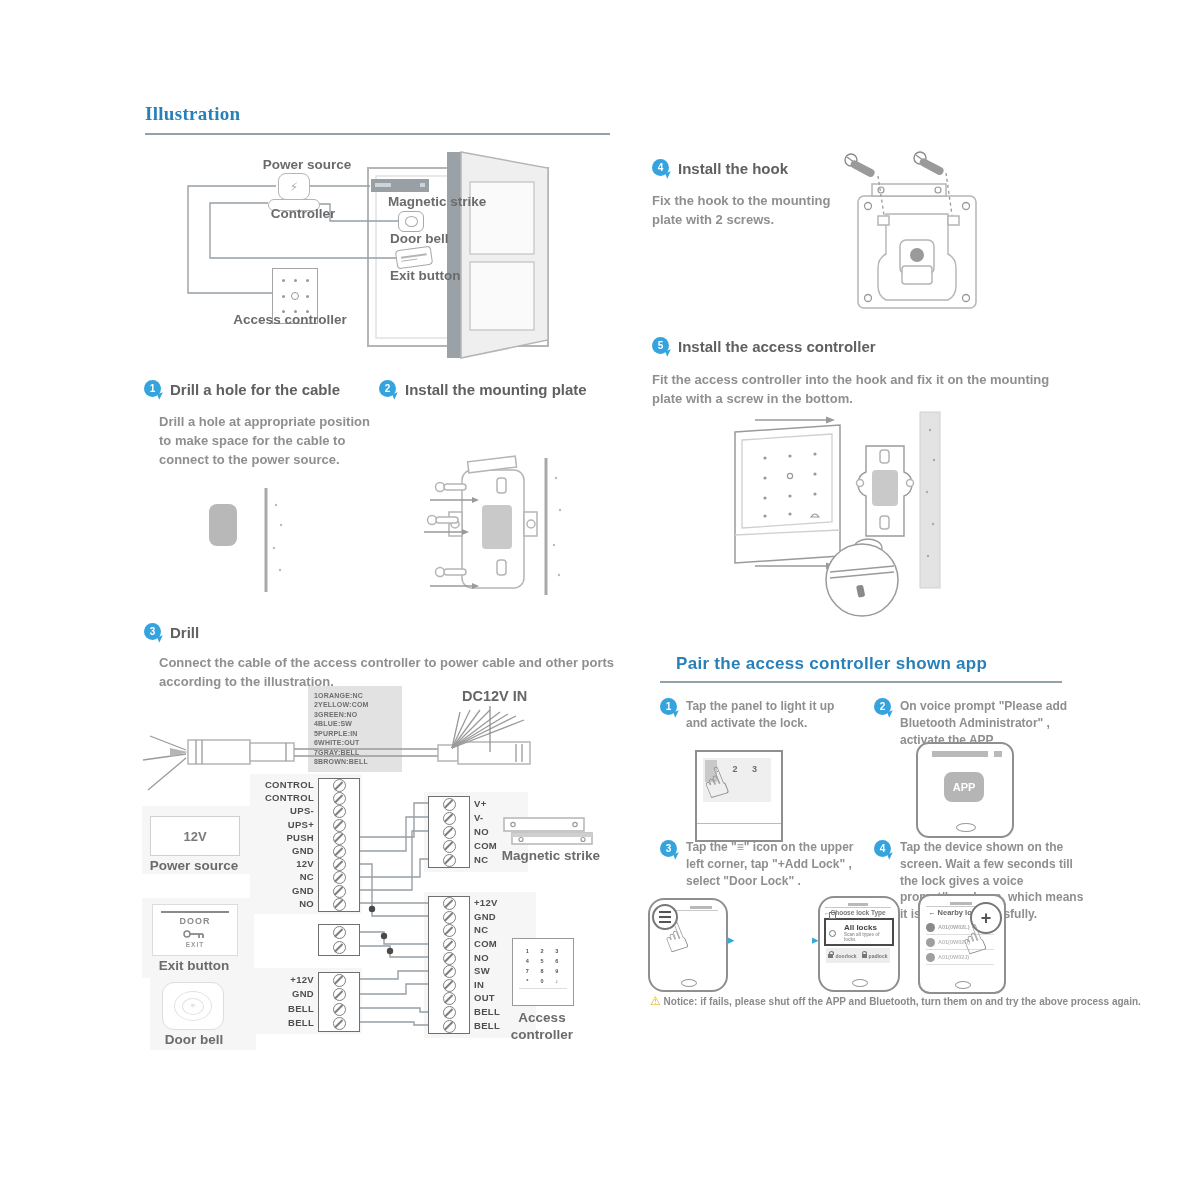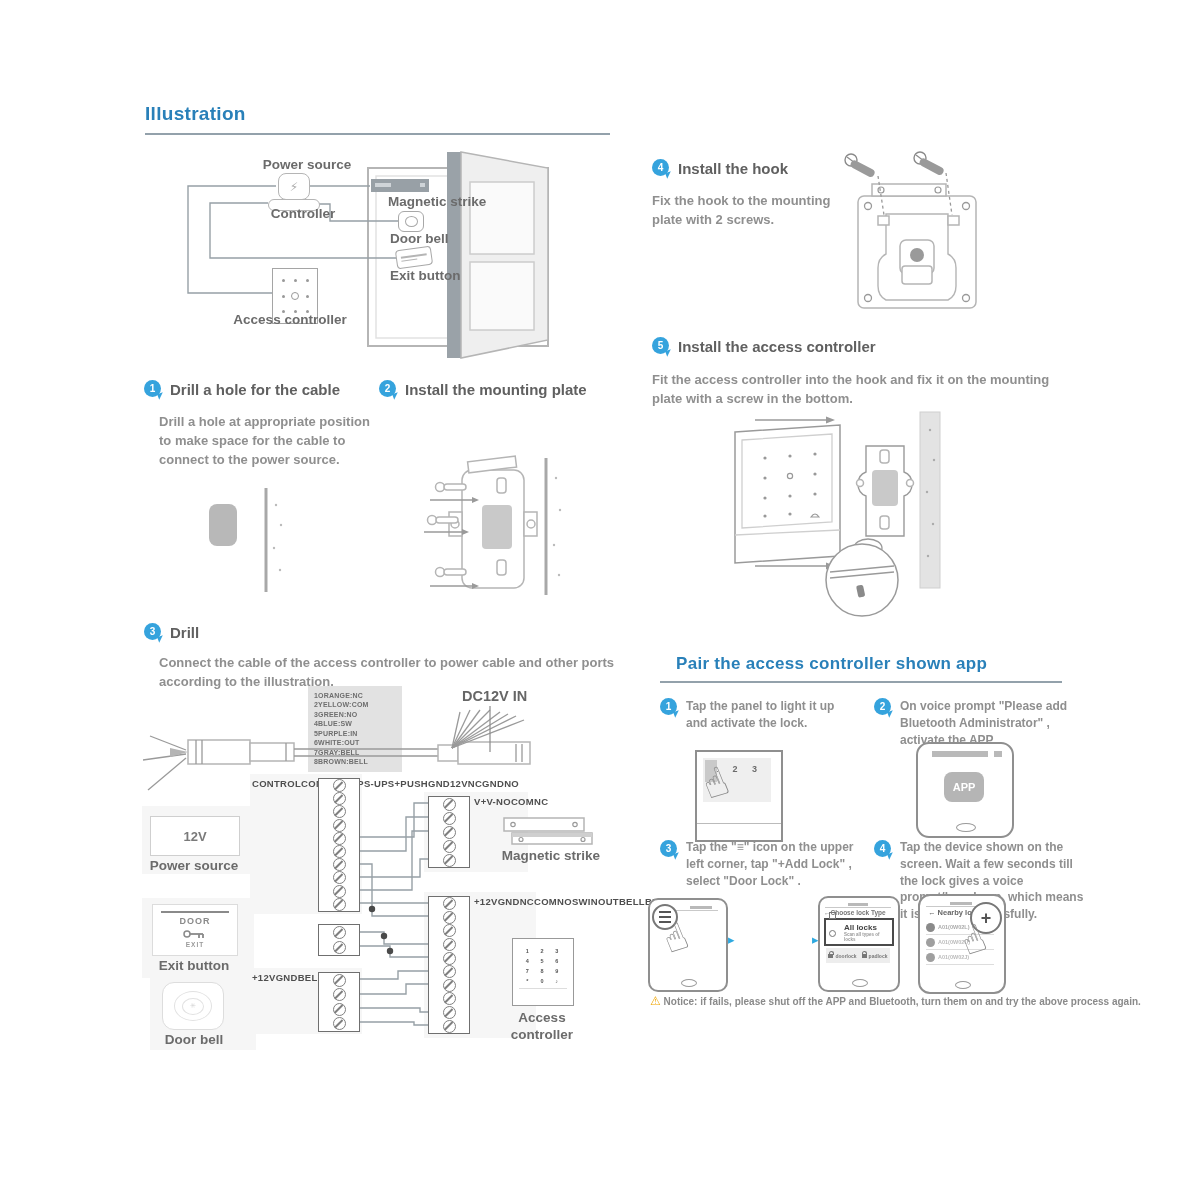--- a/index.html
+++ b/index.html
@@ -17,30 +17,30 @@
   .steptitle{font-size:15px;font-weight:700;color:#606060;position:absolute;}
   .stepbody{font-size:13px;font-weight:600;color:#8f8f8f;line-height:1.45;position:absolute;}
   .appbody{font-size:12px;font-weight:600;color:#8f8f8f;line-height:1.4;position:absolute;}
   .diag-lbl{font-size:13.5px;font-weight:700;color:#6b6b6b;position:absolute;}
   
   .panel{position:absolute;background:#f6f6f6;}
   .tstrip{position:absolute;border:1.5px solid #6f6f6f;background:#fff;display:flex;
           flex-direction:column;justify-content:space-around;align-items:center;}
   .screw{width:11px;height:11px;border:1.5px solid #7f7f7f;border-radius:50%;position:relative;background:#fff;}
   .screw::after{content:'';position:absolute;left:-1px;top:4.5px;width:11px;height:1.5px;background:#7f7f7f;transform:rotate(-45deg);}
-  .tlabels{position:absolute;display:flex;justify-content:space-around;
+  .tlabels{position:absolute;display:flex;flex-direction:column;justify-content:space-around;
            font-size:9.5px;font-weight:700;color:#4e4e4e;letter-spacing:.3px;}
   .t-r{text-align:right;} .t-l{text-align:left;}
   .legendbox{position:absolute;background:#e2e2e2;padding:5px 6px;}
   .legend-line{font-size:7px;font-weight:700;color:#6e6e6e;line-height:1.35;letter-spacing:.2px;}
   .kpgrid{position:absolute;display:grid;grid-template-columns:repeat(3,1fr);grid-auto-rows:10px;
           align-items:center;justify-items:center;}
   .kp{font-size:5.5px;font-weight:700;color:#555;}
   
-  .phone{position:absolute;border:2px solid #8f8f8f;border-radius:10px;background:#fff;}
+  .phone{position:absolute;border:2px solid #8f8f8f;border-radius:16px;background:#fff;}
   .home{position:absolute;border:1.5px solid #9a9a9a;border-radius:50%;}
   .hand{position:absolute;color:#8a8a8a;transform:rotate(-22deg);}
   .hand::before{content:'☝';}
   .parrow{position:absolute;color:#2ea9e0;font-size:13px;font-weight:700;}
   .parrow::before{content:'▸';}
   .bar{position:absolute;background:#b9b9b9;}
   .hairline{position:absolute;background:#c9c9c9;height:1px;}
   .mini-lock{display:inline-block;width:5px;height:4px;background:#777;position:relative;margin-right:2px;}
   .mini-lock::before{content:'';position:absolute;left:0.5px;top:-3px;width:3px;height:3px;
           border:1px solid #777;border-bottom:none;border-radius:3px 3px 0 0;}
@@ -48,21 +48,21 @@
   svg{position:absolute;overflow:visible;}
   .wire{stroke:#97a0a6;stroke-width:1.4;fill:none;}
   .ln{stroke:#9a9a9a;stroke-width:1.3;fill:none;}
   .lnw{stroke:#b5b5b5;stroke-width:1.5;fill:#fff;}
 </style>
 </head>
 <body>
 
 <div id="page">
 
-  <div class="abs h-main" style="left:145px;top:103px;">Illustration</div>
+  <div class="abs h-main" style="left:145px;top:103px;font-family:Liberation Serif, serif;">Illustration</div>
   <div class="abs rule" style="left:145px;top:133px;width:465px;"></div>
 
   <svg style="left:0;top:0;width:1200px;height:1200px;pointer-events:none" viewBox="0 0 1200 1200">
 
     <rect x="368" y="168" width="180" height="178" fill="#fff" stroke="#b5b5b5" stroke-width="2"></rect>
     <rect x="376" y="176" width="164" height="162" fill="#fff" stroke="#e2e2e2" stroke-width="1.5"></rect>
     <rect x="447" y="152" width="14" height="206" fill="#9aa2a8"></rect>
     <polygon points="461,152 548,168 548,340 461,358" fill="#efefef" stroke="#b5b5b5" stroke-width="1.5"></polygon>
     <rect x="470" y="182" width="64" height="72" fill="#fafafa" stroke="#cccccc" stroke-width="1.5"></rect>
     <rect x="470" y="262" width="64" height="68" fill="#fafafa" stroke="#cccccc" stroke-width="1.5"></rect>

